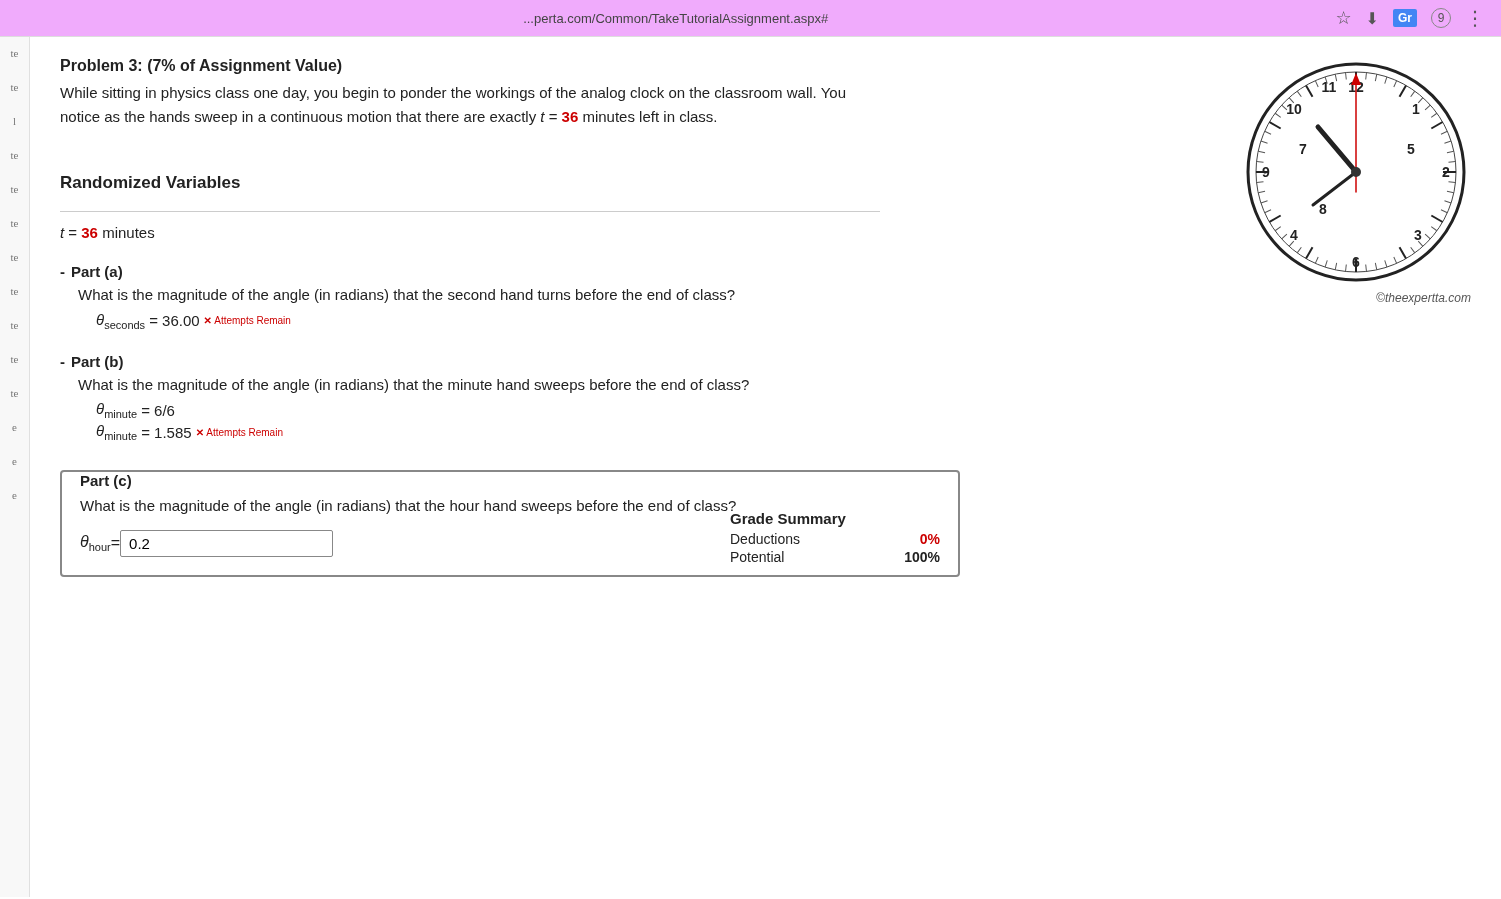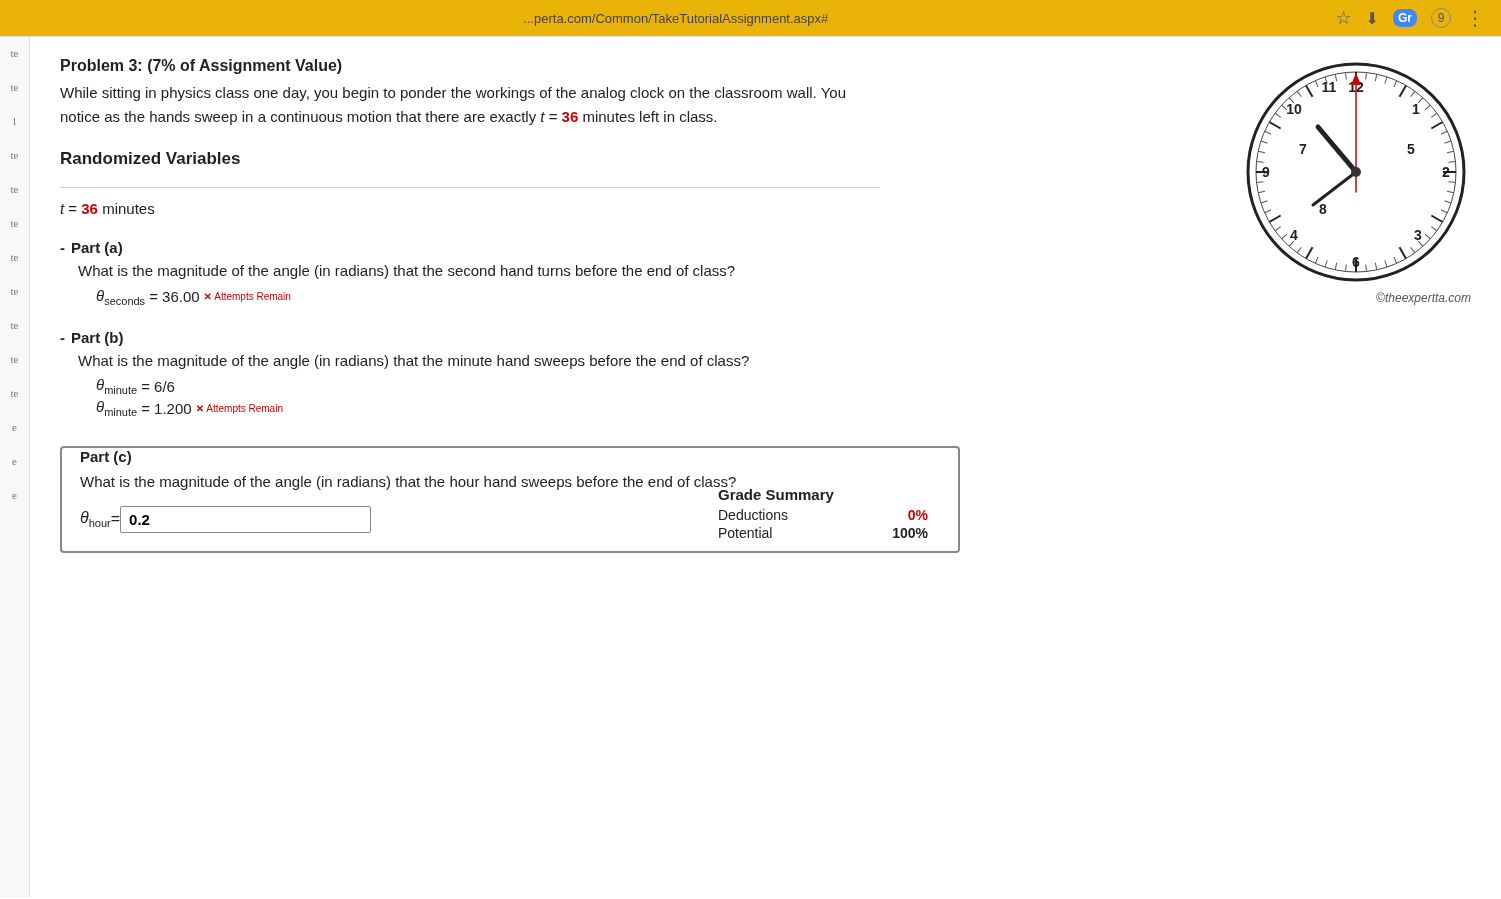--- a/index.html
+++ b/index.html
@@ -3,21 +3,21 @@
   <meta charset="utf-8">
   <style>
     * { box-sizing: border-box; margin: 0; padding: 0; }
     body {
       font-family: Arial, sans-serif;
       font-size: 15px;
       background: #fff;
       color: #222;
     }
     .top-bar {
-      background: #eab308;
+      background: #f0abfc;
       border-bottom: 1px solid #ddd;
       padding: 6px 16px;
       display: flex;
       align-items: center;
       justify-content: space-between;
     }
     .url-bar {
       flex: 1;
       text-align: center;
       font-size: 13px;
@@ -161,27 +161,26 @@
       display: flex;
       align-items: center;
       gap: 0;
       font-size: 16px;
     }
     .answer-input {
       border: 1.5px solid #888;
       border-radius: 2px;
       padding: 4px 8px;
       font-size: 15px;
-      width: 251px;
+      width: 213px;
       outline: none;
-      font-weight: bold;
     }
     .grade-summary-box {
       position: absolute;
-      right: 30px;
+      right: 18px;
       bottom: 10px;
       width: 210px;
       font-size: 14px;
     }
     .grade-summary-title {
       font-weight: bold;
       font-size: 15px;
       margin-bottom: 4px;
     }
     .grade-row {
@@ -207,21 +206,21 @@
 </head>
 <body>
 
 <div class="top-bar">
   <div class="url-bar">
     <span>...perta.com/Common/TakeTutorialAssignment.aspx#</span>
   </div>
   <div class="top-icons">
     <span style="cursor:pointer;">☆</span>
     <span style="cursor:pointer;font-size:16px;">⬇</span>
-    <span style="background:#4285f4;color:#fff;font-size:12px;font-weight:bold;padding:2px 5px;border-radius:8px;cursor:pointer;">Gr</span>
+    <span style="background:#4285f4;color:#fff;font-size:12px;font-weight:bold;padding:2px 5px;border-radius:2px;cursor:pointer;">Gr</span>
     <span style="border:1.5px solid #888;border-radius:50%;font-size:12px;width:20px;height:20px;display:flex;align-items:center;justify-content:center;cursor:pointer;">9</span>
     <span style="cursor:pointer;font-size:20px;">⋮</span>
   </div>
 </div>
 
 <div class="main-layout">
 
   <div class="sidebar">
     <span class="sidebar-letter">te</span>
     <span class="sidebar-letter">te</span>
@@ -342,21 +341,21 @@
       </div>
       <div class="clock-credit">©theexpertta.com</div>
     </div>
 
     <div class="problem-header">Problem 3: (7% of Assignment Value)</div>
 
     <div class="problem-text">
       <span>While sitting in physics class one day, you begin to ponder the workings of the analog clock on the classroom wall. You notice as the hands sweep in a continuous motion that there are exactly <span class="math-italic">t</span> = </span><span class="highlight-red">36</span><span> minutes left in class.</span>
     </div>
 
-    <div style="margin-top:20px;">
+    <div style="margin-top:44px;">
       <div class="randomized-variables-title">Randomized Variables</div>
       <hr class="section-divider">
       <div class="variable-line">
         <span class="math-italic">t</span><span> = </span><span class="highlight-red">36</span><span> minutes</span>
       </div>
     </div>
 
     <div class="part-section">
       <div class="part-label">
         <span class="part-dash">-</span>
@@ -375,21 +374,21 @@
         <span class="part-dash">-</span>
         <span>Part (b)</span>
       </div>
       <div class="part-question">What is the magnitude of the angle (in radians) that the minute hand sweeps before the end of class?</div>
       <div class="part-answer" style="margin-top:4px;">
         <span><span style="font-style:italic;">θ</span><sub>minute</sub></span>
         <span> = 6/6</span>
       </div>
       <div class="part-answer" style="margin-top:2px;">
         <span><span style="font-style:italic;">θ</span><sub>minute</sub></span>
-        <span> = 1.200</span>
+        <span> = 1.585</span>
         <span class="attempts-remain"><span class="x-mark">✕</span> Attempts Remain</span>
       </div>
     </div>
 
     <div class="part-c-box">
       <div class="part-c-label">Part (c)</div>
       <div class="part-c-question">What is the magnitude of the angle (in radians) that the hour hand sweeps before the end of class?</div>
       <div class="answer-input-row">
         <span><span style="font-style:italic;">θ</span><sub>hour</sub></span>
         <span> = </span>

